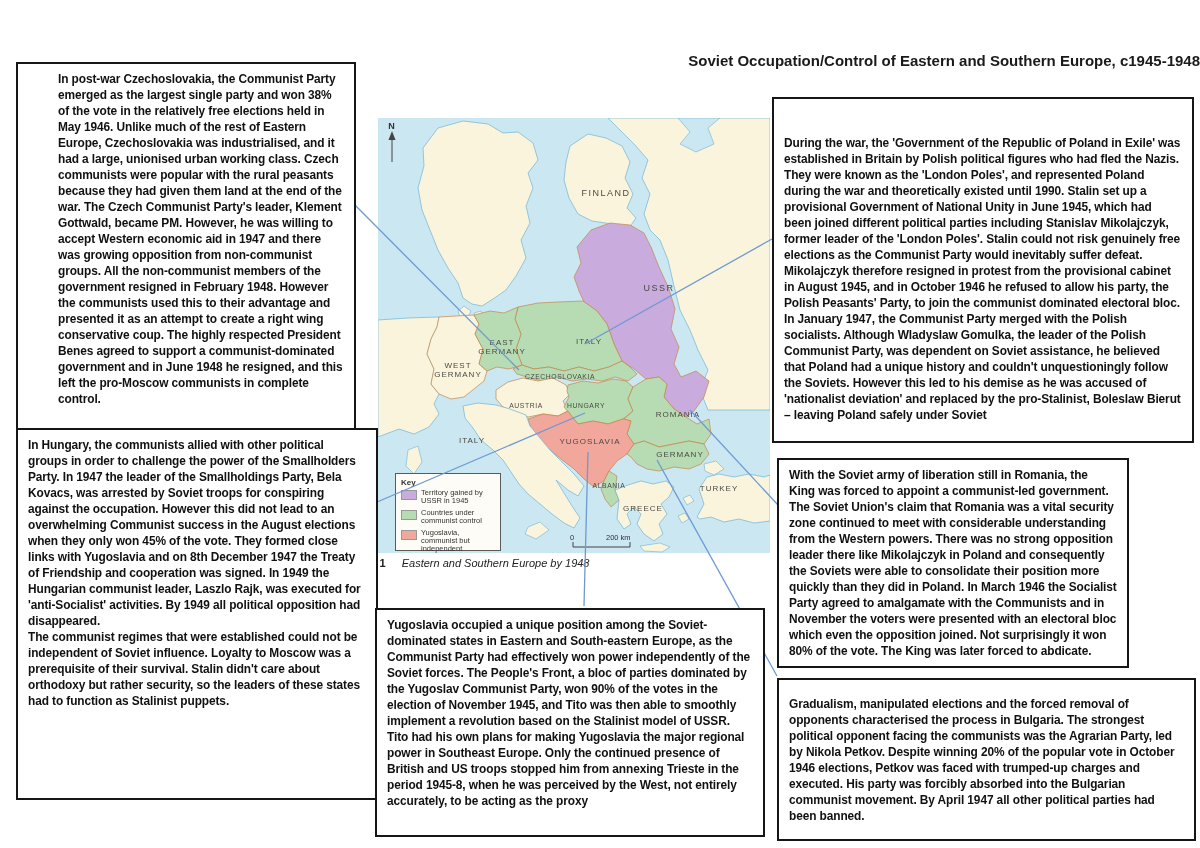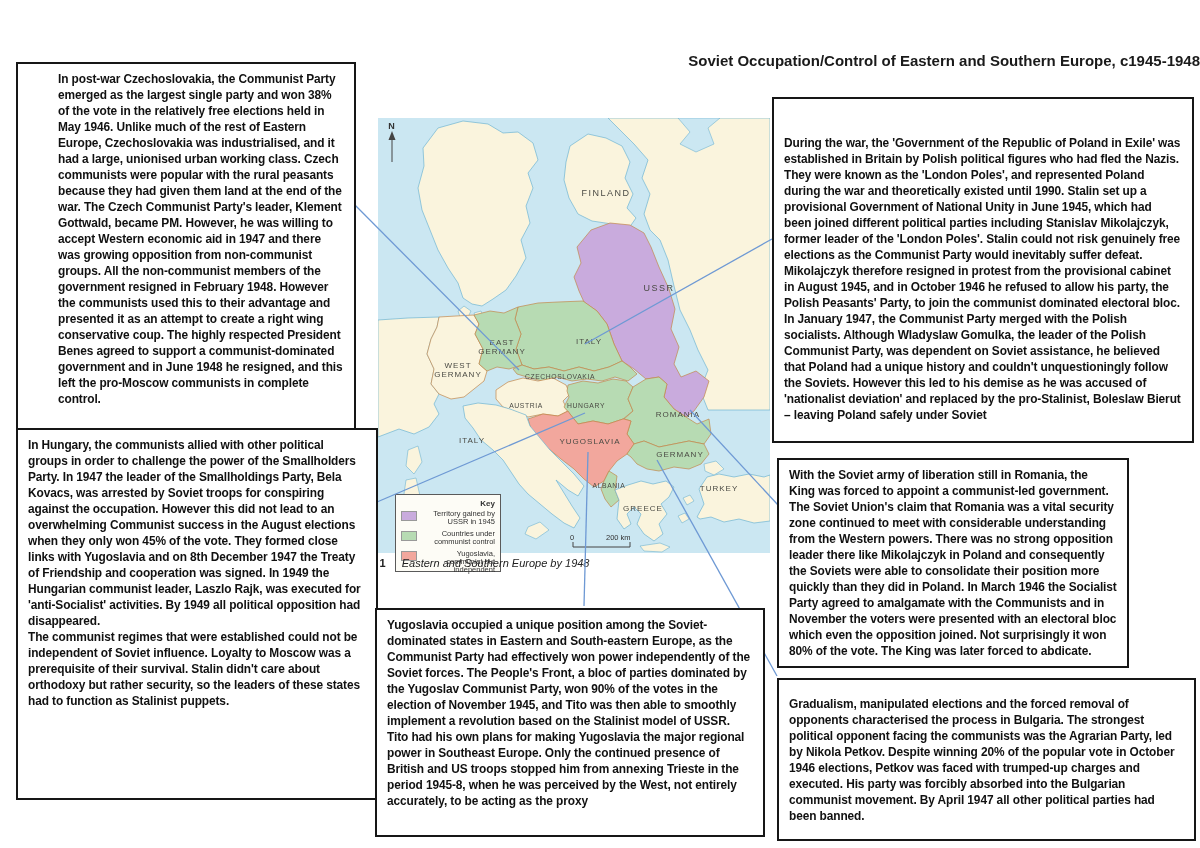--- a/index.html
+++ b/index.html
@@ -17,23 +17,23 @@
   #box-bulgaria{left:777px;top:678px;width:419px;height:163px;padding-top:16px;}
   #box-yugoslavia{left:375px;top:608px;width:390px;height:229px;}
   #map{position:absolute;left:378px;top:118px;width:392px;height:435px;z-index:1;}
   #map svg{position:absolute;left:0;top:0;}
   .maplabel{position:absolute;transform:translate(-50%,-50%);font-size:8px;color:#4a4a44;
             letter-spacing:1px;white-space:nowrap;text-align:center;}
   .maplabel.big{font-size:9px;letter-spacing:1.5px;}
   .maplabel.small{font-size:6.8px;letter-spacing:0.6px;}
   .maplabel.wrap{white-space:normal;width:58px;line-height:1.1;}
   #north-n{position:absolute;left:10px;top:2px;font-size:9px;color:#333;font-weight:bold;}
-  #keybox{position:absolute;left:17px;top:376px;width:106px;height:78px;box-sizing:border-box;
+  #keybox{position:absolute;left:17px;top:355px;width:106px;height:78px;box-sizing:border-box;
           background:#fdfcf6;border:1px solid #5a5a5a;padding:4px 5px;font-size:7.5px;
-          color:#333;z-index:2;text-align:right;}
+          color:#333;z-index:2;}
   #keybox .keytitle{font-weight:bold;margin-bottom:2px;font-size:8px;}
   .keyitem{display:flex;align-items:flex-start;margin-bottom:3px;}
   .swatch{width:14px;height:8px;margin-right:4px;margin-top:1px;flex:none;border:0.5px solid #999;}
   .sw0{background:#c9abdd;}
   .sw1{background:#b7dbb3;}
   .sw2{background:#f2a79d;}
   .keylabel{line-height:1.12;}
   .scale-num{position:absolute;font-size:7.5px;color:#333;}
   #scale-zero{left:192px;top:415px;}
   #scale-dist{left:228px;top:415px;}

